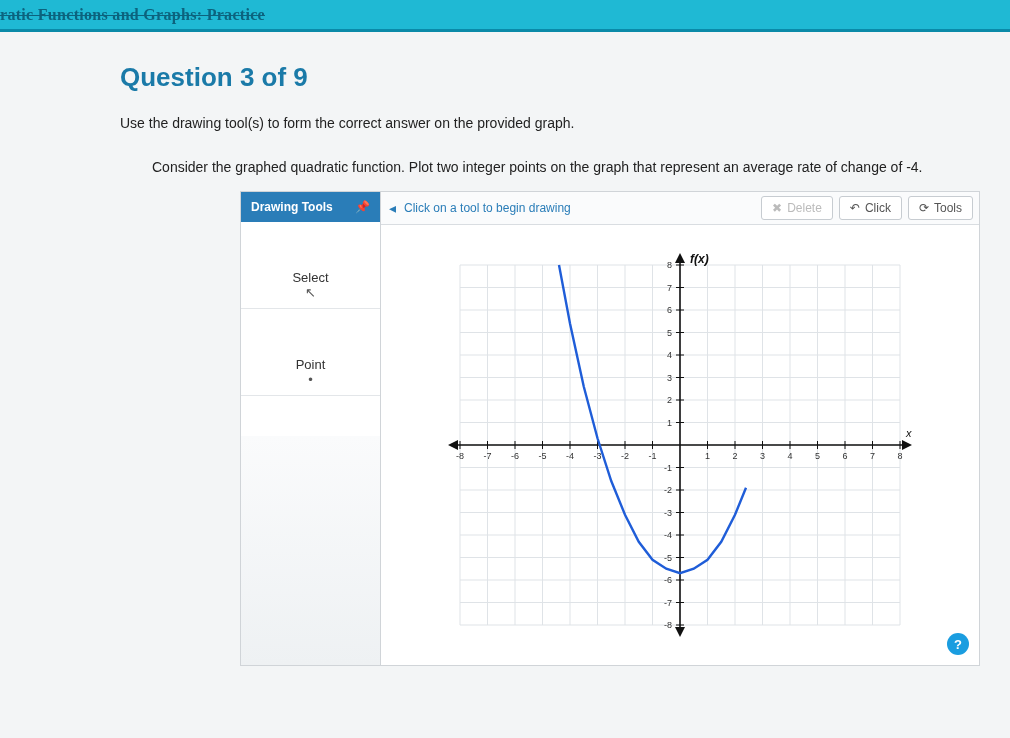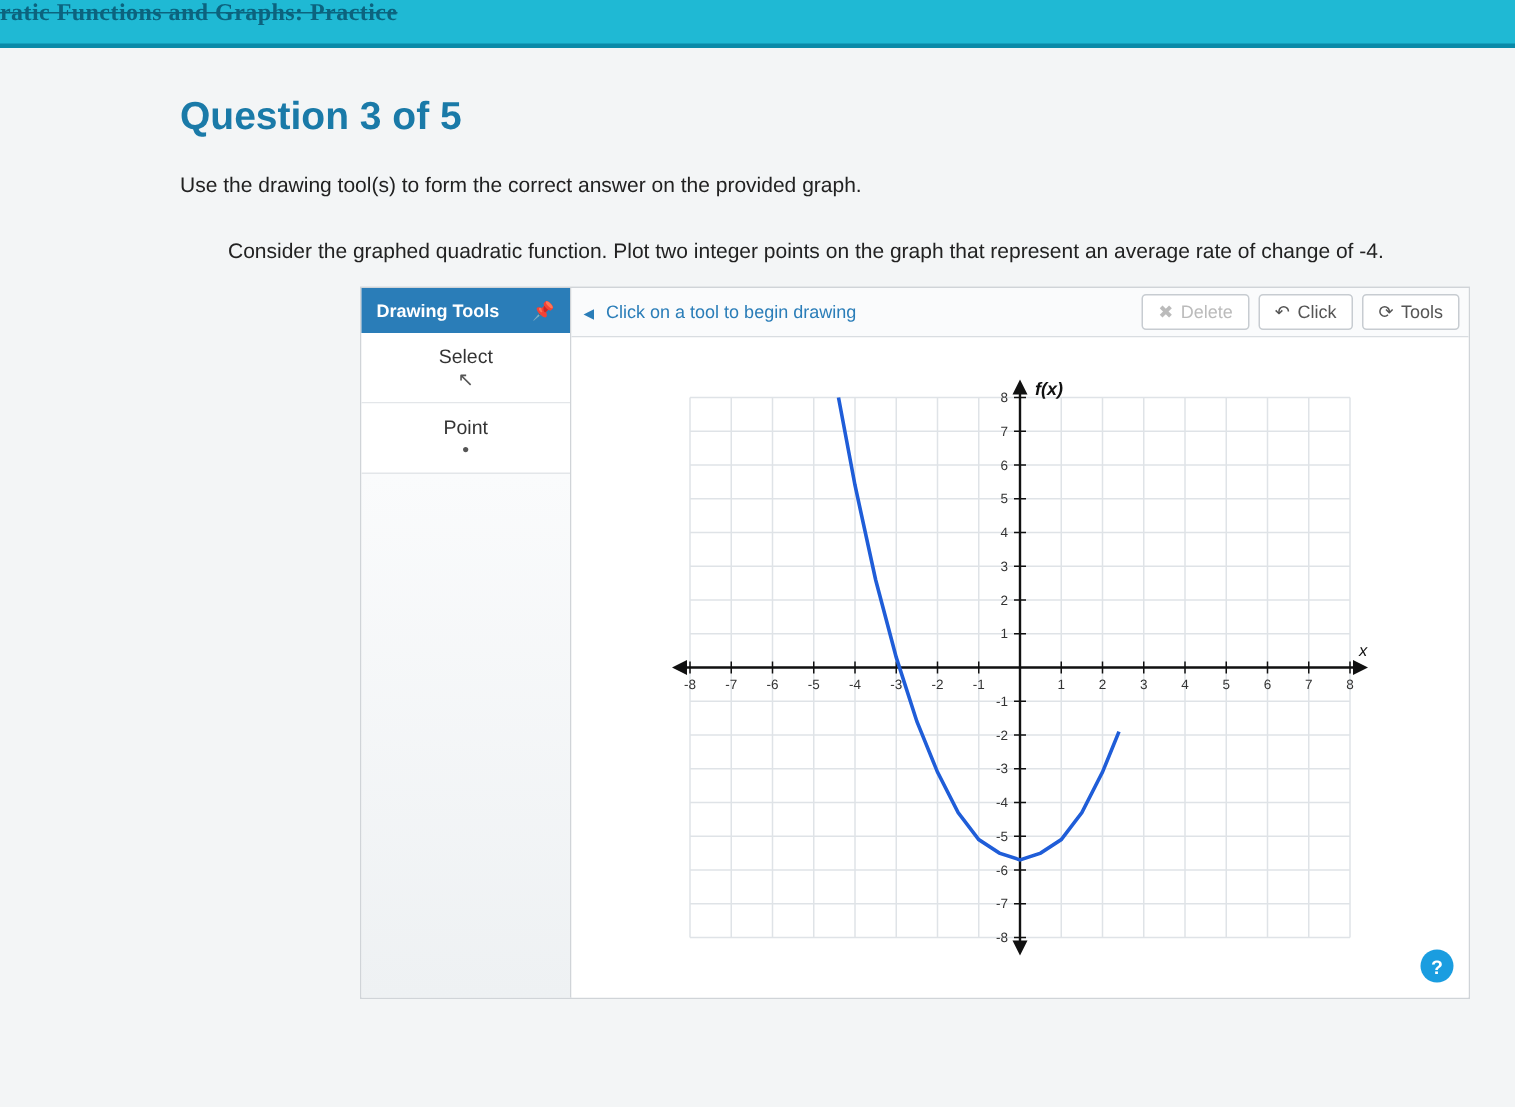--- a/index.html
+++ b/index.html
@@ -11,21 +11,21 @@
     overflow: hidden;
   }
   .topbar {
     background: #1fb9d4;
     height: 32px;
     color: #0a5a75;
     font-weight: bold;
     font-size: 16px;
     padding-left: 0;
     display: flex;
-    align-items: flex-start;
+    align-items: center;
     border-bottom: 3px solid #0a8aa8;
   }
   .topbar .title-text { 
     text-decoration: line-through; 
     opacity: .9; 
     font-family: Georgia, serif;
     letter-spacing: .3px;
   }
   .page {
     padding: 30px 50px 0 120px;
@@ -45,20 +45,21 @@
     border: 1px solid #d0d4d8;
     background: #fff;
     width: 740px;
     position: relative;
   }
   .tool-col {
     width: 140px;
     border-right: 1px solid #d0d4d8;
     display: flex;
     flex-direction: column;
+    gap: 40px;
   }
   .tool-header {
     background: #2a7db8;
     color: #fff;
     font-size: 12px;
     font-weight: bold;
     padding: 8px 10px;
     display: flex;
     justify-content: space-between;
     align-items: center;
@@ -146,21 +147,21 @@
   svg text { font-family: Arial, sans-serif; }
 </style>
 </head>
 <body>
 
 <div class="topbar">
   <span class="title-text">ratic Functions and Graphs: Practice</span>
 </div>
 
 <div class="page">
-  <div class="qtitle">Question 3 of 5</div>
+  <div class="qtitle">Question 3 of 9</div>
   <div class="instr">Use the drawing tool(s) to form the correct answer on the provided graph.</div>
   <div class="instr2">Consider the graphed quadratic function. Plot two integer points on the graph that represent an average rate of change of -4.</div>
 
   <div class="tool-wrap">
     <div class="tool-col">
       <div class="tool-header">
         <span>Drawing Tools</span>
         <span class="pin">📌</span>
       </div>
       <div class="tool-row">

